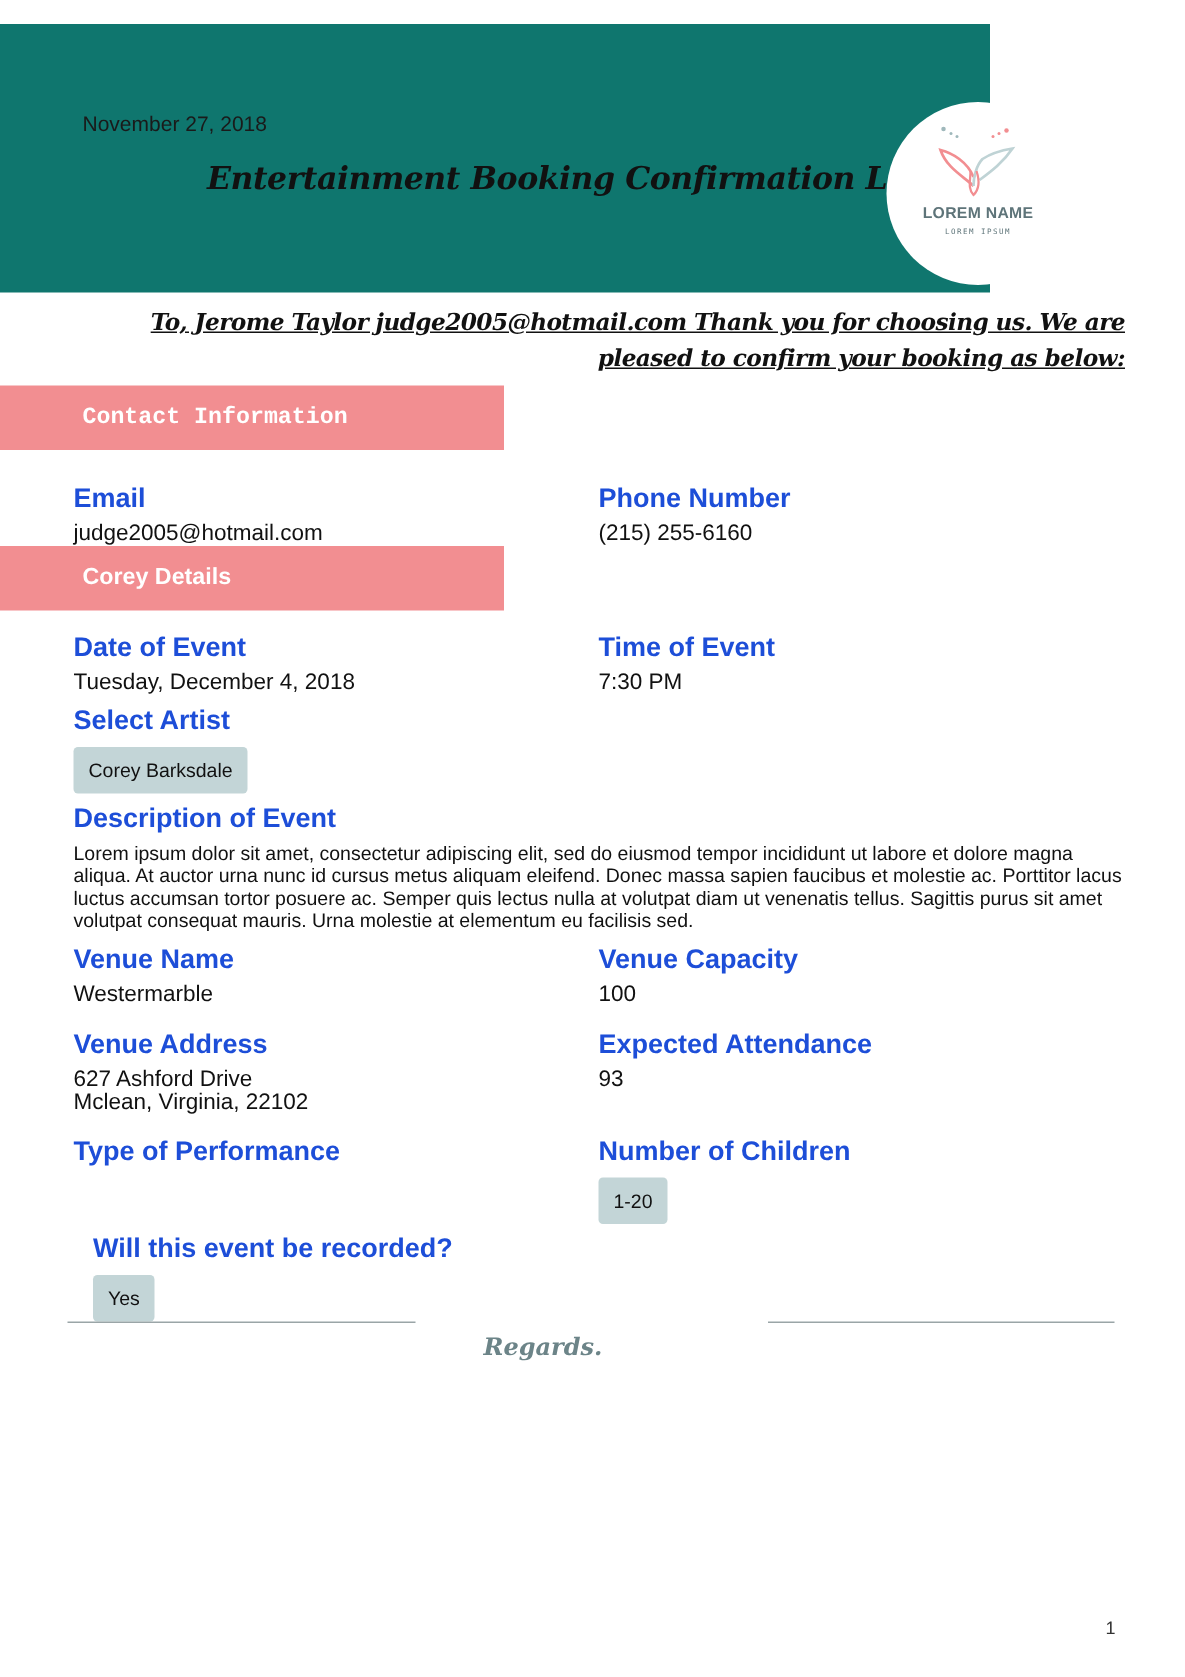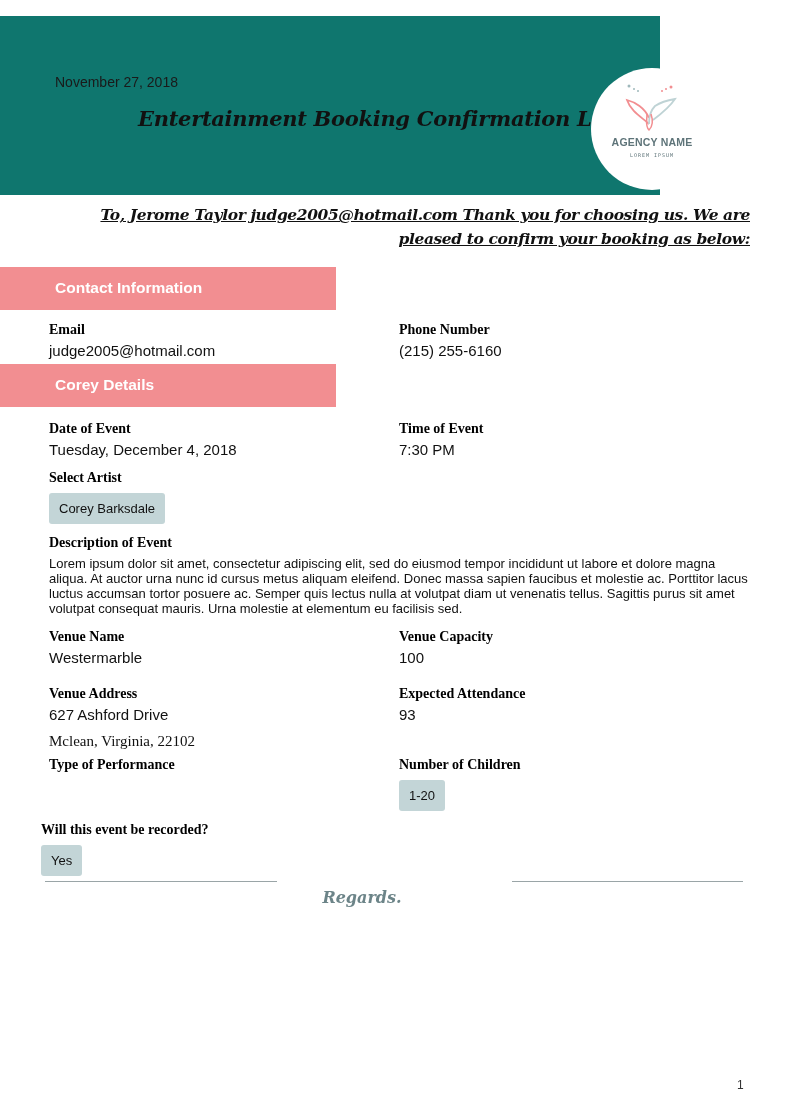--- a/index.html
+++ b/index.html
@@ -38,21 +38,21 @@
     font-family:"DejaVu Serif", serif; font-style:italic; font-weight:bold;
     font-size:15.5px; line-height:24px; color:#111; letter-spacing:-0.4px;text-decoration:underline;
   }
   .section-bar {
     position:absolute; left:0; width:336px; height:43px; background:#f28e91;
   }
   .section-bar span {
     position:absolute; left:55px; top:12px; color:#fff; font-weight:bold; font-size:15.5px;
   }
   .field { position:absolute; }
-  .lbl { font-size:14px; font-weight:bold; color:#000000;font-family:Liberation Serif, serif; }
+  .lbl { font-size:18px; font-weight:bold; color:#1d4ed8; }
   .val { font-size:15px; color:#111; margin-top:5px; line-height:15px; }
   .chip {
     display:inline-block; background:#c3d5d7; border-radius:3px;
     padding:8px 10px; font-size:13px; color:#111; margin-top:7px;
   }
   .desc { left:49px; top:535px; width:700px; }
   .desc .val { font-size:13px; line-height:15px; }
   .divider { position:absolute; top:881px; height:1px; background:#9aa5a7; }
   .regards {
     position:absolute; left:0; width:724px; top:888px; text-align:center;
@@ -72,28 +72,28 @@
       <circle cx="38" cy="18" r="1.5" fill="#9fb8bb"></circle>
       <circle cx="43" cy="21" r="1" fill="#9fb8bb"></circle>
       <circle cx="47" cy="23" r="1" fill="#9fb8bb"></circle>
       <circle cx="71" cy="23" r="1" fill="#f28e91"></circle>
       <circle cx="75" cy="21" r="1" fill="#f28e91"></circle>
       <circle cx="80" cy="19" r="1.5" fill="#f28e91"></circle>
       <path d="M58 56 C52 50 40 44 36 32 C44 34 54 40 58 50" fill="none" stroke="#f28e91" stroke-width="1.8"></path>
       <path d="M58 56 C58 50 60 42 64 38 C70 34 78 32 84 31 C78 40 70 46 62 52" fill="none" stroke="#bfd3d5" stroke-width="1.8"></path>
       <path d="M56 46 C56 52 54 58 58 62 C62 58 62 52 60 46" fill="none" stroke="#f28e91" stroke-width="1.5"></path>
     </svg>
-    <div class="agency">AGENCY NAME</div>
+    <div class="agency">LOREM NAME</div>
     <div class="tagline">LOREM IPSUM</div>
   </div>
 </div>
 
 <div class="intro">To, Jerome Taylor judge2005@hotmail.com Thank you for choosing us. We are pleased to confirm your booking as below:</div>
 
-<div class="section-bar" style="top:267px;">
+<div class="section-bar" style="top:257px;font-family:Liberation Mono, monospace;">
   <span>Contact Information</span>
 </div>
 
 <div class="field" style="left:49px; top:322px;">
   <div class="lbl">Email</div>
   <div class="val">judge2005@hotmail.com</div>
 </div>
 <div class="field" style="left:399px; top:322px;">
   <div class="lbl">Phone Number</div>
   <div class="val">(215) 255-6160</div>
@@ -127,36 +127,36 @@
   <div class="val">Westermarble</div>
 </div>
 <div class="field" style="left:399px; top:629px;">
   <div class="lbl">Venue Capacity</div>
   <div class="val">100</div>
 </div>
 
 <div class="field" style="left:49px; top:686px;">
   <div class="lbl">Venue Address</div>
   <div class="val">627 Ashford Drive</div>
-  <div class="val" style="margin-top:12px;font-family:Liberation Serif, serif;">Mclean, Virginia, 22102</div>
+  <div class="val" style="margin-top:0;">Mclean, Virginia, 22102</div>
 </div>
 <div class="field" style="left:399px; top:686px;">
   <div class="lbl">Expected Attendance</div>
   <div class="val">93</div>
 </div>
 
 <div class="field" style="left:49px; top:757px;">
   <div class="lbl">Type of Performance</div>
 </div>
 <div class="field" style="left:399px; top:757px;">
   <div class="lbl">Number of Children</div>
   <div class="chip">1-20</div>
 </div>
 
-<div class="field" style="left:41px; top:822px;">
+<div class="field" style="left:62px; top:822px;">
   <div class="lbl">Will this event be recorded?</div>
   <div class="chip">Yes</div>
 </div>
 
 <div class="divider" style="left:45px; width:232px;"></div>
 <div class="divider" style="left:512px; width:231px;"></div>
 <div class="regards">Regards.</div>
 
 <div class="page-num">1</div>
 

